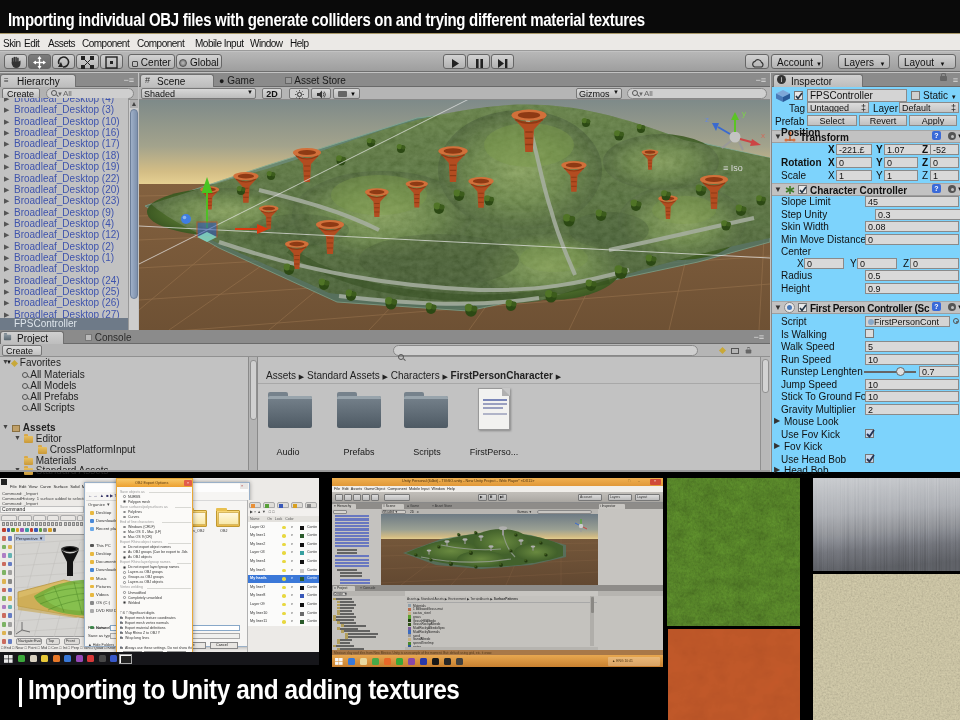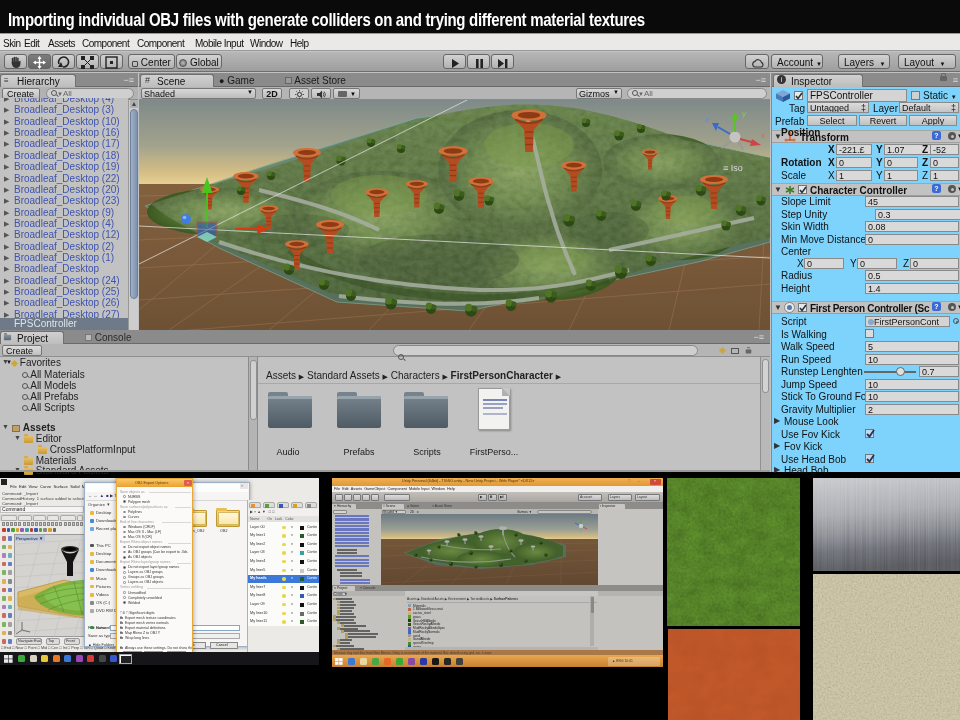--- a/index.html
+++ b/index.html
@@ -527,21 +527,21 @@
       <div class="irow" style="left:9px; top:173px">Center</div>
       <div class="irow" style="left:25px; top:184.5px">X</div>
       <div class="ifield" style="left:32px; top:184.5px; width:40px">0</div>
       <div class="irow" style="left:78px; top:184.5px">Y</div>
       <div class="ifield" style="left:85px; top:184.5px; width:40px">0</div>
       <div class="irow" style="left:131px; top:184.5px">Z</div>
       <div class="ifield" style="left:138px; top:184.5px; width:49px">0</div>
       <div class="irow" style="left:9px; top:197px">Radius</div>
       <div class="ifield" style="left:93px; top:197px; width:94px">0.5</div>
       <div class="irow" style="left:9px; top:209.5px">Height</div>
-      <div class="ifield" style="left:93px; top:209.5px; width:94px">1.4</div>
+      <div class="ifield" style="left:93px; top:209.5px; width:94px">0.9</div>
       <div class="ihead" style="top:228px"></div>
       <div class="irow" style="left:2px; top:230px; font-size:8px; color:#333">▼</div>
       <div style="position:absolute; left:12px; top:229px; width:11px; height:11px; border-radius:50%; background:#e8e8e8; border:1px solid #888">
           <div style="position:absolute;left:2px;top:2px;width:5px;height:5px;border-radius:50%;background:#4a7ab8"></div>
         </div>
       <div class="chk" style="left:26px; top:230px">
           <svg width="8" height="8" viewBox="0 0 8 8" style="position:absolute;left:0;top:0">
             <path d="M1,4 L3,6.5 L7,1" stroke="#234" stroke-width="1.6" fill="none"></path>
           </svg>
         </div>
@@ -1339,13 +1339,17 @@
         <feComponentTransfer>
             <feFuncA type="linear" slope="0" intercept="1"></feFuncA>
           </feComponentTransfer>
       </filter>
     </defs>
     <rect width="147" height="146" fill="#d8d0ae"></rect>
     <rect width="147" height="146" filter="url(#nsand)" opacity="0.5" style="mix-blend-mode:multiply"></rect>
     <rect width="147" height="146" fill="#eee7c6" opacity="0.26"></rect>
   </svg>
 
+  <div class="abs" id="bottombar">
+    <div class="pipe"></div>
+    <div class="t">Importing to Unity and adding textures</div>
+  </div>
 </div>
 
 </body></html>

